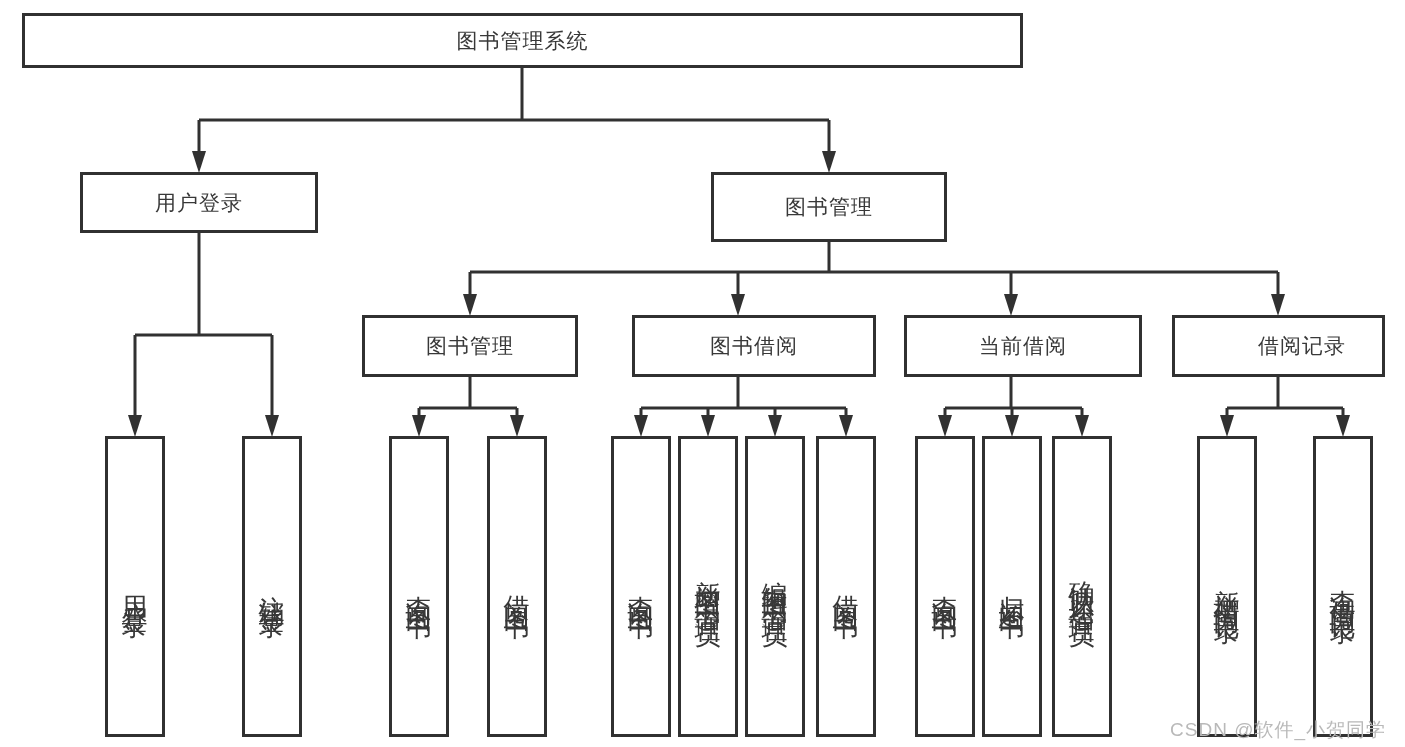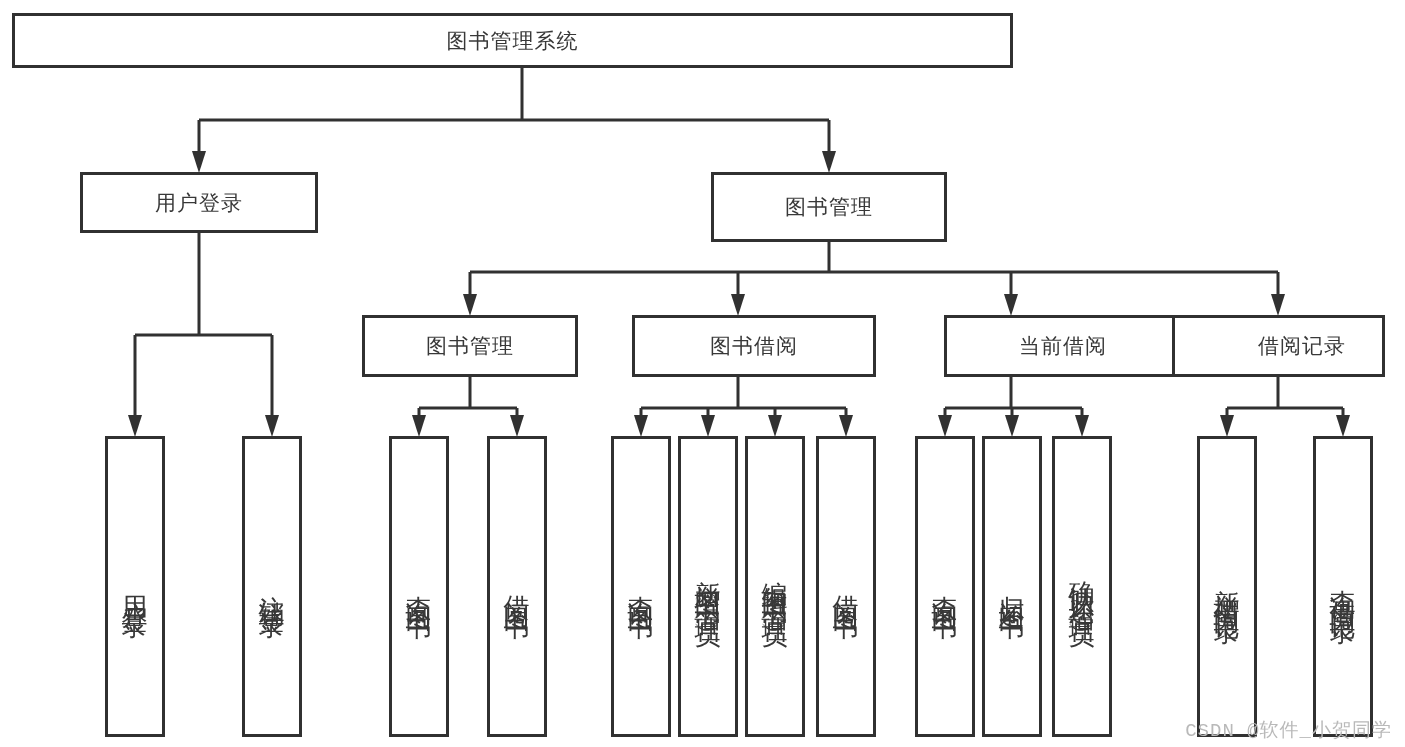--- a/index.html
+++ b/index.html
@@ -42,27 +42,26 @@
     letter-spacing: 1px;
   }
   .node.v {
     writing-mode: vertical-rl;
     font-size: 26px;
     letter-spacing: 6px;
     line-height: 1;
   }
   .watermark {
     position: absolute;
-    right: 13px;
+    right: 19px;
     bottom: 4px;
     font-size: 19px;
     letter-spacing: 1px;
     color: var(--watermark, #b9b9b9);
     white-space: nowrap;
-    font-family: Liberation Mono, monospace;
   }
 </style>
 </head>
 <body>
 
 <div class="canvas">
 
   <svg class="connectors" viewBox="0 0 1405 747" xmlns="http://www.w3.org/2000/svg">
 
     <path d="M522 68 V121 M199 120 H829 M199 120 V152 M829 120 V152"></path>
@@ -92,28 +91,28 @@
     <path d="M1011 377 V409 M945 408 H1082 M945 408 V418 M1012 408 V418 M1082 408 V418"></path>
     <polygon points="938,415 952,415 945,437"></polygon>
     <polygon points="1005,415 1019,415 1012,437"></polygon>
     <polygon points="1075,415 1089,415 1082,437"></polygon>
 
     <path d="M1278 377 V409 M1227 408 H1343 M1227 408 V418 M1343 408 V418"></path>
     <polygon points="1220,415 1234,415 1227,437"></polygon>
     <polygon points="1336,415 1350,415 1343,437"></polygon>
   </svg>
 
-  <div class="node h" style="left:12px; top:13px; width:1001px; height:55px;">图书管理系统</div>
+  <div class="node h" style="left:22px; top:13px; width:1001px; height:55px;">图书管理系统</div>
 
   <div class="node h" style="left:80px; top:172px; width:238px; height:61px;">用户登录</div>
   <div class="node h" style="left:711px; top:172px; width:236px; height:70px;">图书管理</div>
 
   <div class="node h" style="left:362px; top:315px; width:216px; height:62px;">图书管理</div>
   <div class="node h" style="left:632px; top:315px; width:244px; height:62px;">图书借阅</div>
-  <div class="node h" style="left:904px; top:315px; width:238px; height:62px;margin-left:40px;">当前借阅</div>
+  <div class="node h" style="left:904px; top:315px; width:238px; height:62px;">当前借阅</div>
   <div class="node h" style="left:1172px; top:315px; width:213px; height:62px;padding-left:47px;">借阅记录</div>
 
   <div class="node v" style="left:105px; top:436px; width:60px; height:301px;">用户登录</div>
   <div class="node v" style="left:242px; top:436px; width:60px; height:301px;">注销登录</div>
 
   <div class="node v" style="left:389px; top:436px; width:60px; height:301px;">查询图书</div>
   <div class="node v" style="left:487px; top:436px; width:60px; height:301px;">借阅图书</div>
 
   <div class="node v" style="left:611px; top:436px; width:60px; height:301px;">查询图书</div>
   <div class="node v" style="left:678px; top:436px; width:60px; height:301px;">新增图书（管理员）</div>

